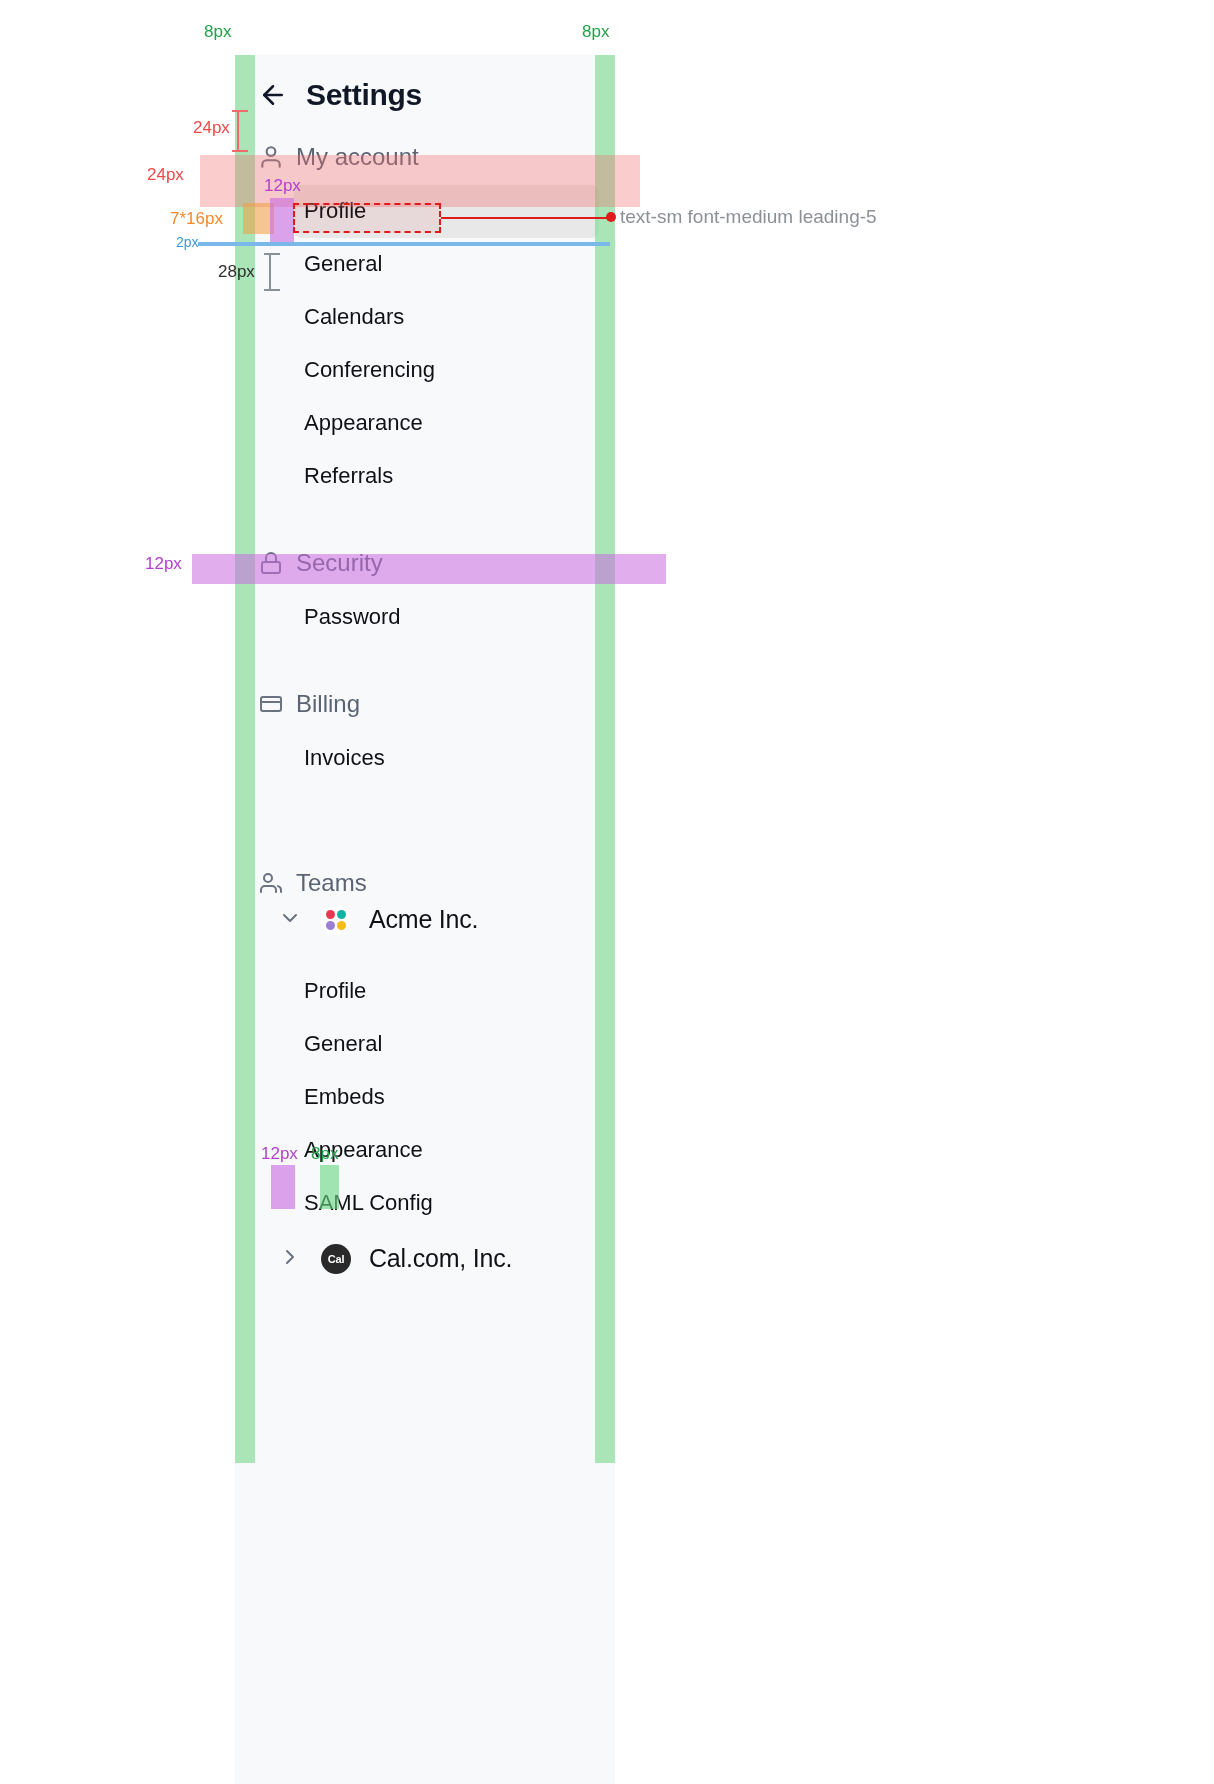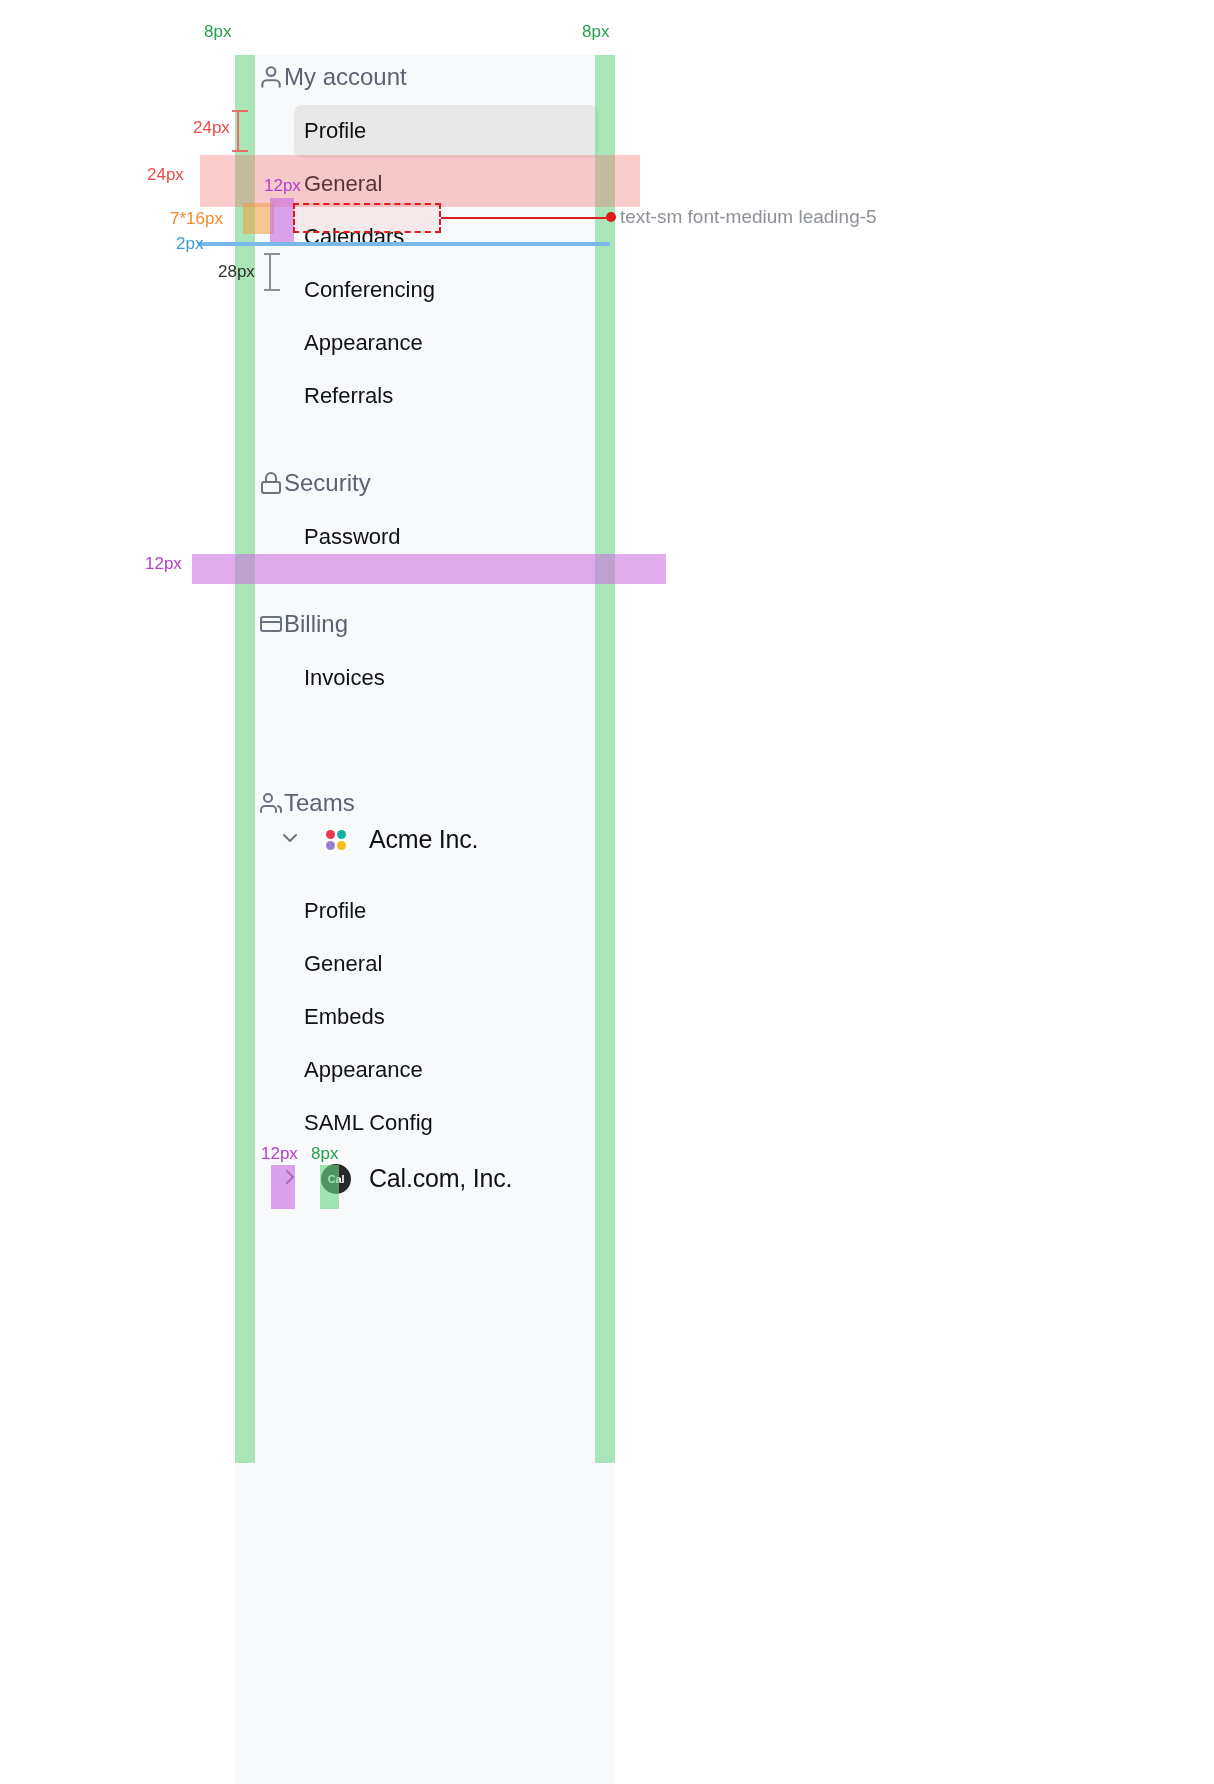--- a/index.html
+++ b/index.html
@@ -29,21 +29,21 @@
     color: #111827; display: flex; align-items: center; justify-content: center;
   }
   .app-title {
     font-size: 30px; font-weight: 700; color: #101828;
     letter-spacing: -0.3px; line-height: 1;
   }
 
   .group { margin-top: 0; }
   .group-header {
     display: flex; align-items: center;
-    height: 44px; padding-left: 23px; 
+    height: 44px; padding-left: 23px; gap: 12px;
   }
   .group-icon {
     width: 26px; height: 26px; flex: 0 0 auto;
     color: #6b7280; display: flex; align-items: center; justify-content: center;
   }
   .group-label {
     font-size: 24px; font-weight: 400; color: #5b6472; line-height: 1.2;
   }
 
   .nav-list { margin-top: 6px; }
@@ -103,21 +103,21 @@
     background: rgba(201, 106, 223, 0.55);
   }
   .rule-blue {
     position: absolute; left: 198px; top: 242px; width: 412px; height: 4px;
     background: #79b8e8;
   }
 
   .tag-red    { position: absolute; font-size: 17px; color: #ef4a4a; }
   .tag-orange { position: absolute; font-size: 17px; color: #f08a2c; }
   .tag-purple { position: absolute; font-size: 17px; color: #b43fd0; text-align: right; }
-  .tag-blue   { position: absolute; font-size: 17px; color: #3b9ad9; }
+  .tag-blue   { position: absolute; font-size: 14px; color: #3b9ad9; }
   .tag-gray   { position: absolute; font-size: 17px; color: #2e2e2e; }
   .tag-green  { position: absolute; font-size: 17px; color: #22a24a; }
 
   
   .measure-v {
     position: absolute; border-left: 2px solid #ef6a6a;
   }
   .measure-v::before, .measure-v::after {
     content: ""; position: absolute; left: -7px; width: 16px;
     height: 2px; background: #ef6a6a;
@@ -168,20 +168,29 @@
   }
 </style>
 </head>
 <body>
 
 <div id="stage">
 
   <div class="sidebar">
     <div class="sidebar-inner">
 
+      <div class="app-header">
+        <span class="back-arrow">
+          <svg width="30" height="30" viewBox="0 0 24 24" fill="none" stroke="currentColor" stroke-width="2" stroke-linecap="round" stroke-linejoin="round">
+            <line x1="19" y1="12" x2="5" y2="12"></line>
+              <polyline points="12 19 5 12 12 5"></polyline>
+          </svg>
+        </span>
+        <span class="app-title">Settings</span>
+      </div>
 
       <div class="group">
         <div class="group-header">
           <span class="group-icon">
             <svg width="26" height="26" viewBox="0 0 24 24" fill="none" stroke="currentColor" stroke-width="2" stroke-linecap="round" stroke-linejoin="round">
               <path d="M20 21v-2a4 4 0 0 0-4-4H8a4 4 0 0 0-4 4v2"></path>
                 <circle cx="12" cy="7" r="4"></circle>
             </svg>
           </span>
           <span class="group-label">My account</span>

